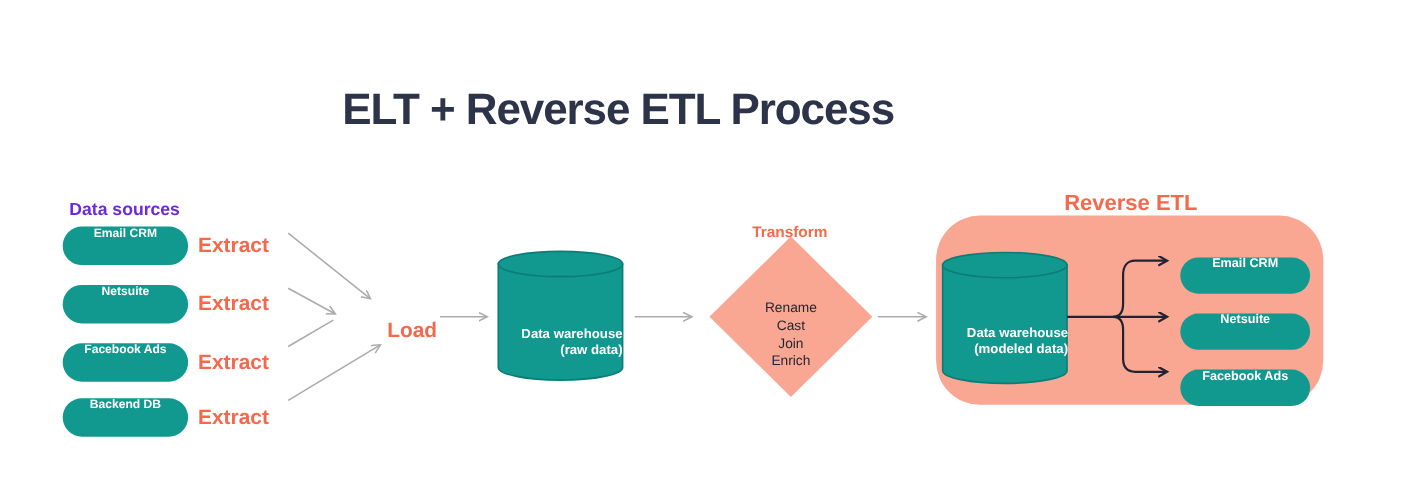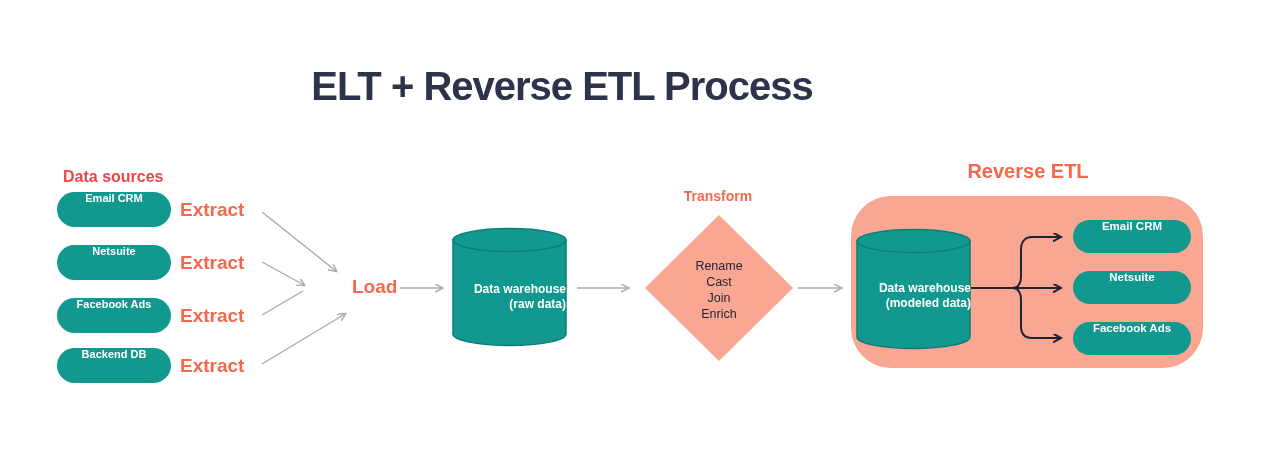--- a/index.html
+++ b/index.html
@@ -1,25 +1,25 @@
 <!DOCTYPE html>
 <html><head>
 <meta charset="utf-8">
 <style>
   html,body{margin:0;padding:0;background:#ffffff;}
   .canvas{
     position:relative;width:1280px;height:456px;background:#ffffff;overflow:hidden;
     font-family:"Liberation Sans", sans-serif;
   }
-  .abs{position:absolute;}
+  .abs{position:absolute;margin-top:14px;}
   .title{
     top:64px;left:562px;transform:translateX(-50%);
     font-size:40px;font-weight:800;letter-spacing:-1px;color:#2D3348;white-space:nowrap;
   }
-  .ds-heading{top:168px;left:63px;font-size:16px;font-weight:800;color:#ef4444;}
+  .ds-heading{top:168px;left:63px;font-size:16px;font-weight:800;color:#6d28d9;}
   .pill{
     display:flex;align-items:flex-start;justify-content:center;
     background:#12998F;color:#ffffff;font-weight:700;border-radius:18px;
   }
   .src-pill{left:57px;width:114px;height:35px;font-size:11px;}
   .dst-pill{left:1073px;width:118px;height:33px;font-size:11.5px;border-radius:17px;}
   .extract{
     left:180px;width:62px;height:35px;display:flex;align-items:center;
     color:#F4694B;font-size:19px;font-weight:800;
   }

